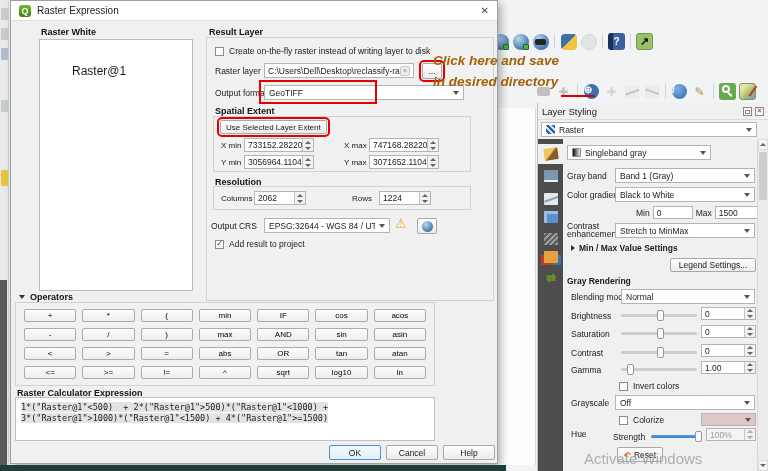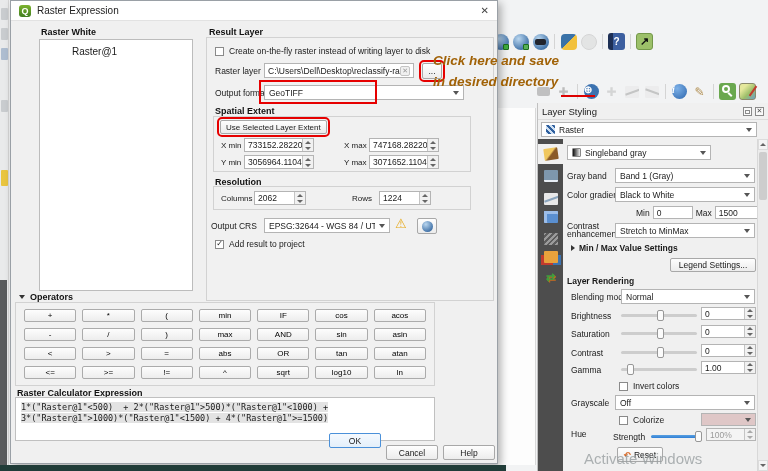--- a/index.html
+++ b/index.html
@@ -171,21 +171,21 @@
 
   <div class="dialog">
     <div class="titlebar">
       <span class="qlogo">Q</span>
       <span class="titletext">Raster Expression</span>
       <span class="closex">✕</span>
     </div>
 
     <div class="abs glabel" style="left:30px;top:26px">Raster White</div>
     <div class="listbox" style="left:28px;top:38px;width:154px;height:252px">
-      <div style="padding:6px 0 0 32px;font-size:10px">Raster@1</div>
+      <div style="padding:24px 0 0 32px;font-size:12px">Raster@1</div>
     </div>
 
     <div class="abs glabel" style="left:198px;top:26px">Result Layer</div>
     <div class="gbox" style="left:195px;top:36px;width:288px;height:264px">
 
       <div class="abs" style="left:8px;top:8px;display:flex;align-items:center;gap:5px">
         <span class="cb"></span>
         <span style="font-size:8.5px">Create on-the-fly raster instead of writing layer to disk</span>
       </div>
 
@@ -336,21 +336,21 @@
       <button class="op">log10</button>
       <button class="op">ln</button>
     </div>
 
     <div class="abs glabel" style="left:6px;top:387px">Raster Calculator Expression</div>
     <div class="abs" style="left:4px;top:396px;width:420px;height:44px;background:#fff;border:1px solid #c0c0c0;padding:4px 5px">
       <div class="mono"><span class="hl">1*("Raster@1"&lt;500)  + 2*("Raster@1"&gt;500)*("Raster@1"&lt;1000) +</span></div>
       <div class="mono"><span class="hl">3*("Raster@1"&gt;1000)*("Raster@1"&lt;1500) + 4*("Raster@1"&gt;=1500)</span></div>
     </div>
 
-    <button class="btn okbtn abs" style="left:318px;top:432px;width:52px;height:15px">OK</button>
+    <button class="btn okbtn abs" style="left:318px;top:444px;width:52px;height:15px">OK</button>
     <button class="btn abs" style="left:375px;top:444px;width:52px;height:15px">Cancel</button>
     <button class="btn abs" style="left:432px;top:444px;width:52px;height:15px">Help</button>
   </div>
 
   <div class="annot">
     <div>Click here and save</div>
     <div>in desired directory</div>
     <div class="redline"></div>
   </div>
 
@@ -438,21 +438,21 @@
           <span class="carrow"></span>
       </div>
 
       <div class="pc-row bold" style="left:8px;top:104px">
         <span class="tri-rt"></span>
         <span>Min / Max Value Settings</span>
       </div>
 
       <button class="btn legendbtn" style="left:107px;top:119px;width:86px">Legend Settings...</button>
 
-      <div class="pc-row bold" style="left:4px;top:137px">Layer Rendering</div>
+      <div class="pc-row bold" style="left:4px;top:137px">Gray Rendering</div>
 
       <div class="pc-row" style="left:8px;top:153px">
           <span class="pc-label">Blending mode</span>
         </div>
       <div class="combo abs" style="left:58px;top:150px;width:134px">
         <span>Normal</span>
           <span class="sp"></span>
           <span class="carrow"></span>
       </div>
 

